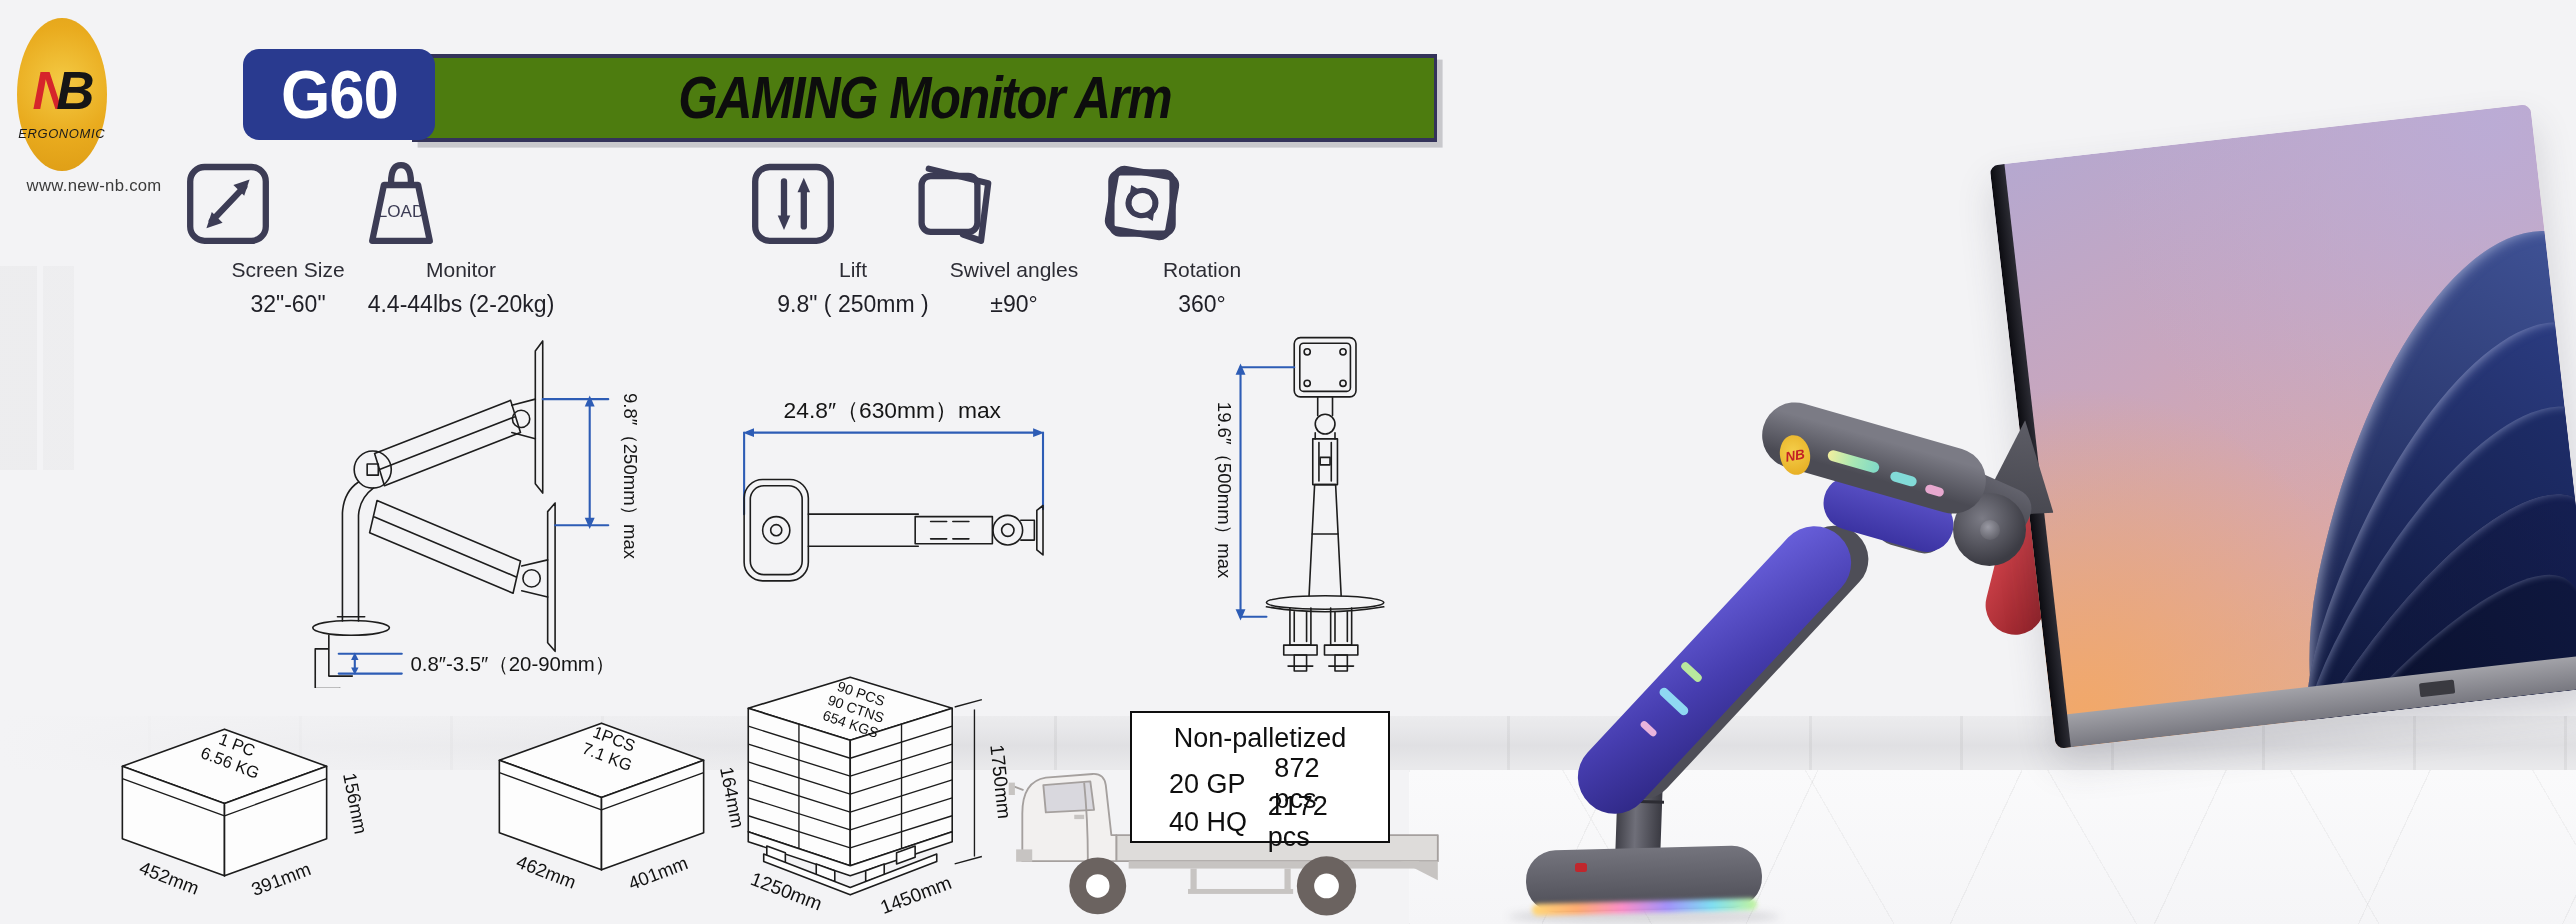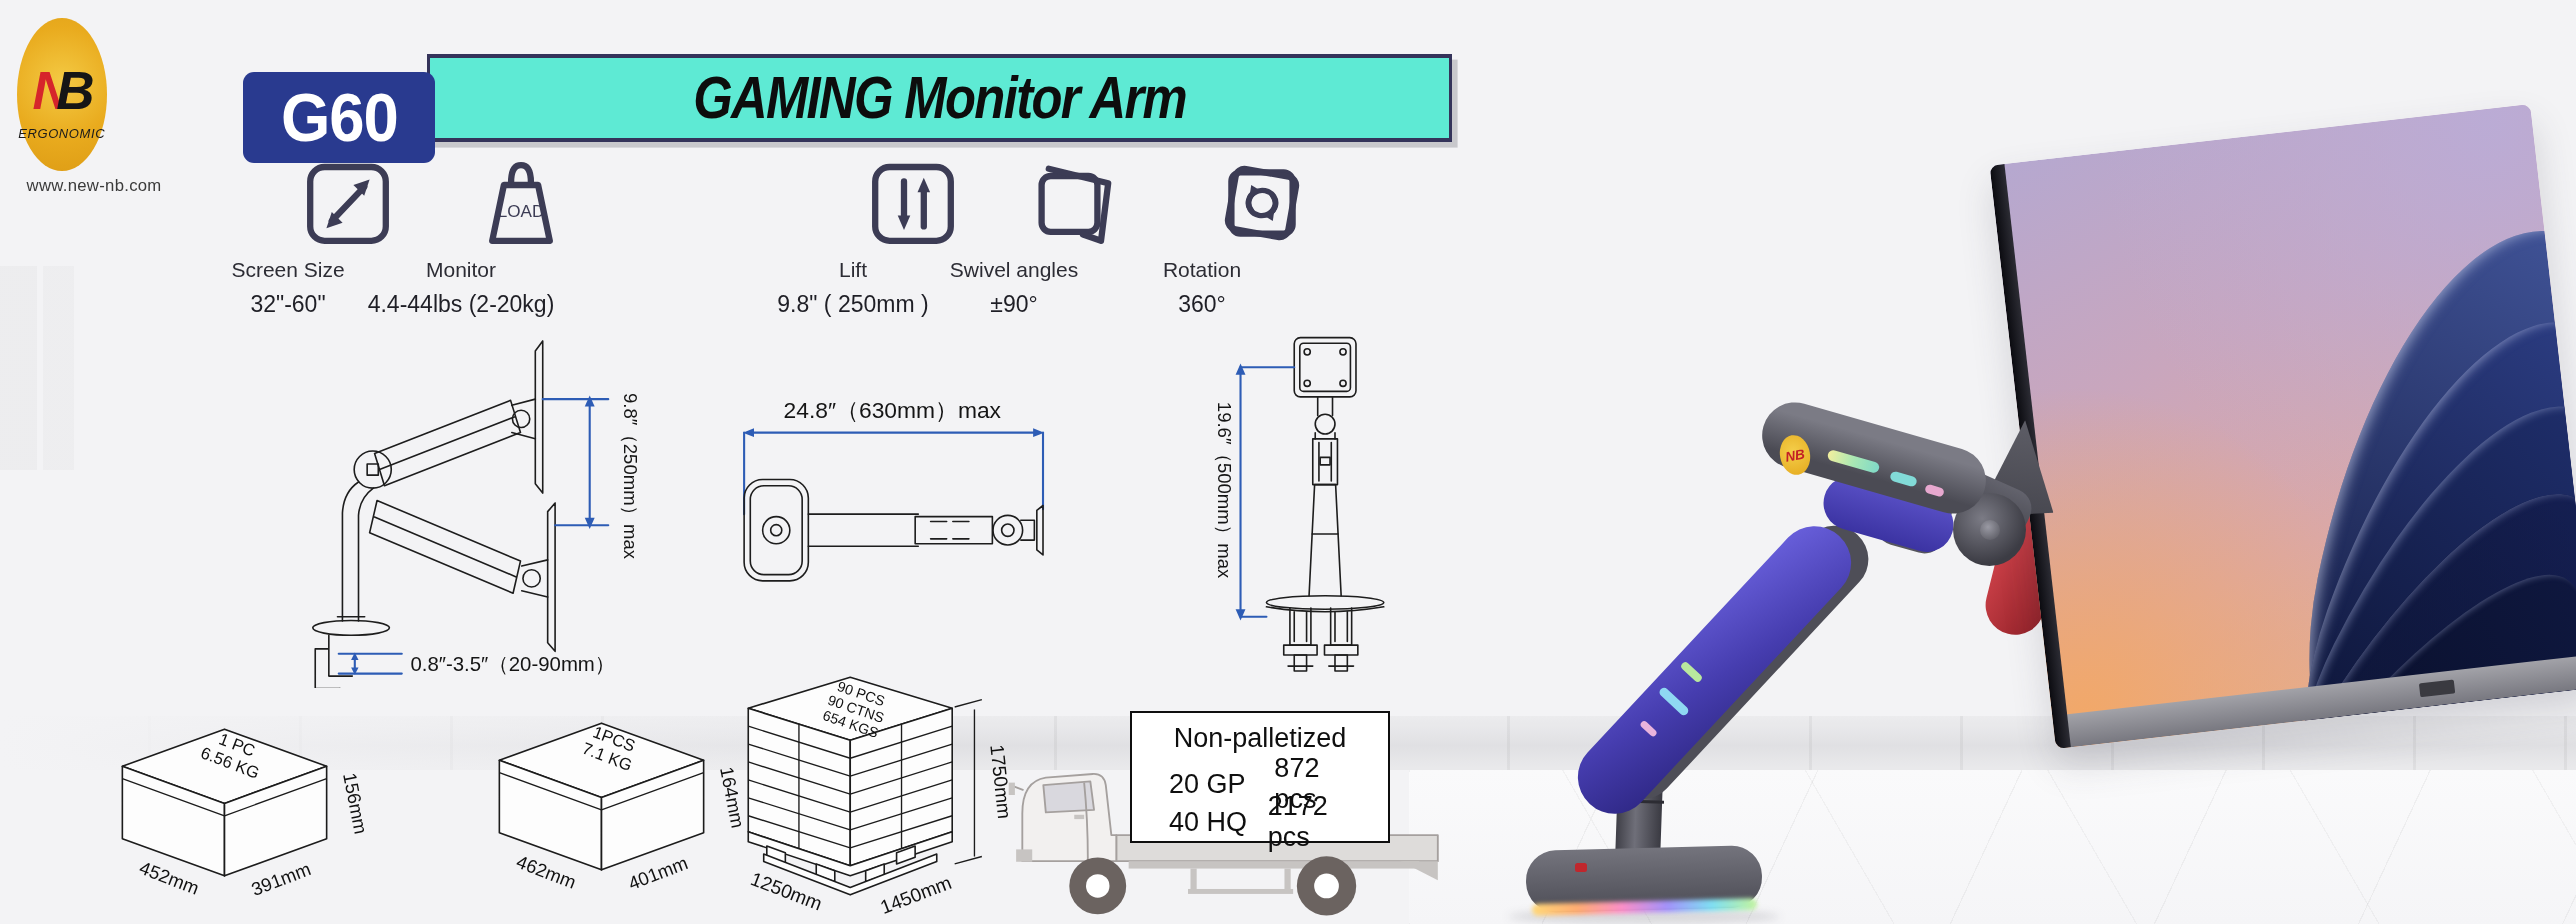--- a/index.html
+++ b/index.html
@@ -29,31 +29,31 @@
     display:flex;flex-direction:column;align-items:center;justify-content:center;}
   .logo-letters{display:flex;align-items:center;font-style:italic;font-weight:bold;
     font-size:53px;line-height:1;letter-spacing:-3.7px;margin-top:16px;}
   .logo-n{color:#d6252b;}
   .logo-b{color:#161616;margin-left:-11px;}
   .logo-sub{font-style:italic;font-weight:normal;font-size:13px;letter-spacing:0.6px;color:#1b1b1b;margin-top:8.7px;}
   .website{position:absolute;left:13.6px;top:176px;width:161px;text-align:center;
     font-size:16.7px;color:#3a3a3a;letter-spacing:0.3px;}
   
   .model-box{position:absolute;left:243px;top:49px;width:192px;height:91px;
-    background:#293a8f;border-radius:11px;display:flex;align-items:center;justify-content:center;z-index:2;margin-top:23px;}
+    background:#293a8f;border-radius:16px;display:flex;align-items:center;justify-content:center;z-index:2;}
   .model-text{color:#fff;font-weight:bold;font-size:69px;letter-spacing:-1.2px;transform:scaleX(.92);}
-  .title-box{position:absolute;left:427px;top:54px;width:1019px;height:80px;background:#5eead4;
+  .title-box{position:absolute;left:412px;top:54px;width:1019px;height:80px;background:#4d7c0f;
     border:3.1px solid #34335a;border-top-width:4.3px;border-bottom-width:4.3px;
     box-shadow:5.6px 5.6px 0 rgba(120,120,130,.35);
     display:flex;align-items:center;justify-content:center;}
   .title-text{font-style:italic;font-weight:bold;font-size:59px;color:#0d0d0d;
     letter-spacing:-1.9px;transform:scaleX(.86);white-space:nowrap;}
   
   .spec{position:absolute;top:155px;width:210px;margin-left:-105px;text-align:center;}
-  .spec-icon{height:93px;display:flex;align-items:flex-end;justify-content:flex-end;text-decoration:underline;}
+  .spec-icon{height:93px;display:flex;align-items:flex-end;justify-content:flex-start;text-decoration:underline;}
   .spec-icon svg{display:block;}
   .spec-label{margin-top:10px;font-size:21px;color:#2c2c34;}
   .spec-value{margin-top:8.7px;font-size:23px;color:#1f1f26;}
   .ico{stroke:#3c3c55;stroke-width:7;fill:none;stroke-linecap:round;stroke-linejoin:round;}
   .ico .fill{fill:#3c3c55;stroke:none;}
   .ico text{stroke:none;fill:#3c3c55;font-size:19px;font-family:inherit;}
   
   .tdiag{position:absolute;}
   .tdiag path,.tdiag line,.tdiag polyline,.tdiag circle,.tdiag ellipse,.tdiag rect,.tdiag polygon{
     stroke:#1d1d1d;stroke-width:2.6;fill:none;stroke-linejoin:round;stroke-linecap:round;}

